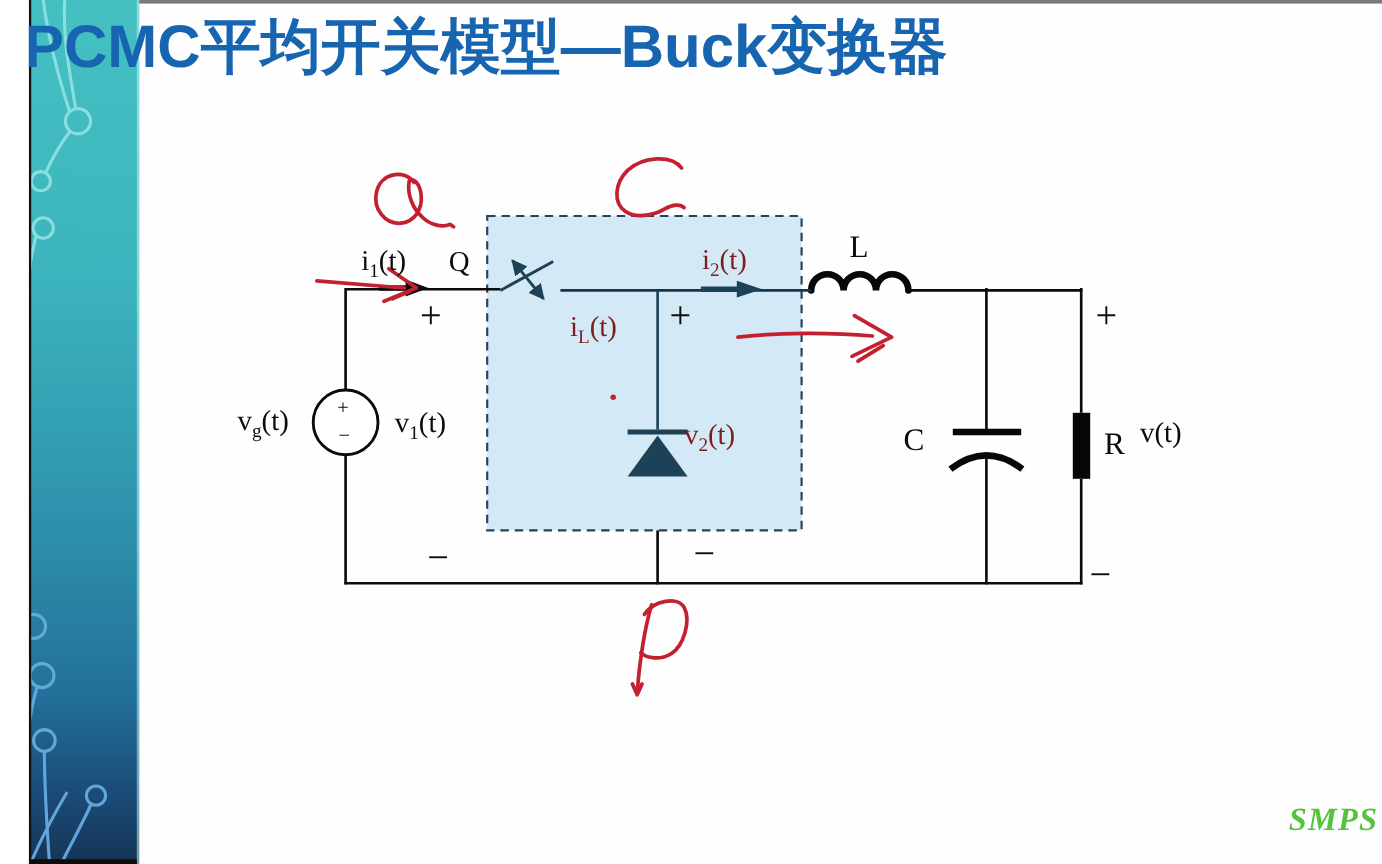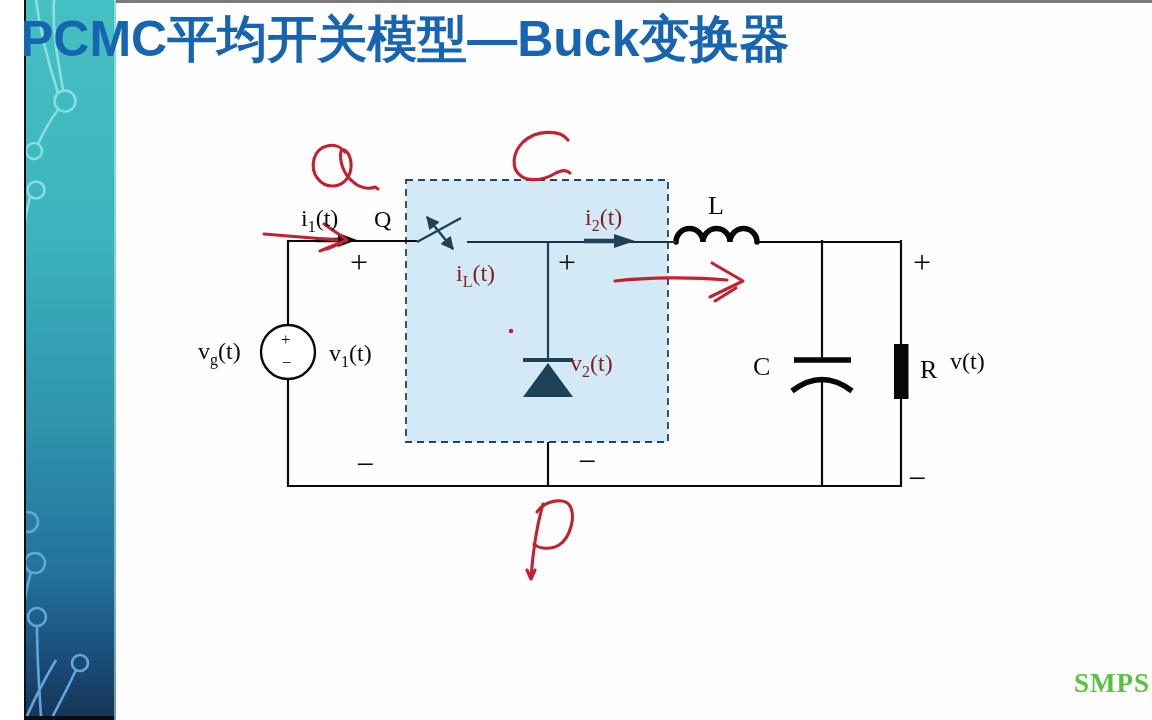--- a/index.html
+++ b/index.html
@@ -23,21 +23,21 @@
      font-size:24px;color:#0b0b0b;line-height:1;white-space:nowrap;}
   .m sub{font-size:16px;line-height:0;}
   .navy{color:#7f1d1d;}
   .big{font-size:26px;}
   .sign{position:absolute;z-index:4;font-family:"Liberation Serif","DejaVu Serif",serif;
         font-style:normal;font-size:32px;color:#0b0b0b;line-height:1;}
   .sign.small{font-size:17px;}
   
   #logo-text{position:absolute;left:1050px;top:668px;z-index:4;
              font-family:"Liberation Serif","DejaVu Serif",serif;
-             font-weight:bold;font-size:27px;letter-spacing:1px;color:#55c33d;}
+             font-weight:bold;font-style:italic;font-size:27px;letter-spacing:1px;color:#55c33d;}
 </style>
 </head>
 <body>
 
 <div id="stage">
 
   <div id="sidebar">
     <svg width="90" height="720" viewBox="0 0 90 720">
       <g fill="none" stroke="#97e4e4" stroke-width="2.6" opacity="0.85">
         <path d="M12,0 C16,30 24,62 34,93"></path>
@@ -141,21 +141,21 @@
         <path d="M691,301 L712,288"></path>
       </g>
       <circle cx="487" cy="331" r="2.3" fill="#c32030" stroke="none"></circle>
     </g>
 
     <circle cx="1159" cy="684" r="22" fill="none" stroke="#0c0c0c" stroke-width="5"></circle>
   </svg>
 
   <span class="m" style="left:277px;top:206px"><span>i</span><sub>1</sub><span>(t)</span></span>
   <span class="m" style="left:350px;top:207px"><span>Q</span></span>
-  <span class="m navy" style="left:432px;top:261px"><span>i</span><sub>L</sub><span>(t)</span></span>
+  <span class="m navy" style="left:451px;top:261px"><span>i</span><sub>L</sub><span>(t)</span></span>
   <span class="m navy" style="left:561px;top:205px"><span>i</span><sub>2</sub><span>(t)</span></span>
   <span class="m" style="left:174px;top:339px"><span>v</span><sub>g</sub><span>(t)</span></span>
   <span class="m" style="left:305px;top:341px"><span>v</span><sub>1</sub><span>(t)</span></span>
   <span class="m navy" style="left:546px;top:351px"><span>v</span><sub>2</sub><span>(t)</span></span>
   <span class="m big" style="left:684px;top:193px"><span>L</span></span>
   <span class="m big" style="left:729px;top:354px"><span>C</span></span>
   <span class="m big" style="left:896px;top:357px"><span>R</span></span>
   <span class="m" style="left:926px;top:349px"><span>v</span><span>(t)</span></span>
 
   <span class="sign" style="left:326px;top:246px">+</span>

